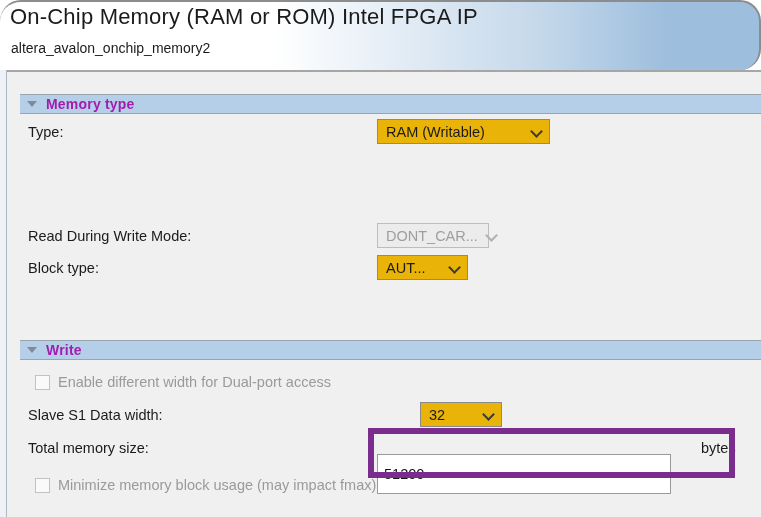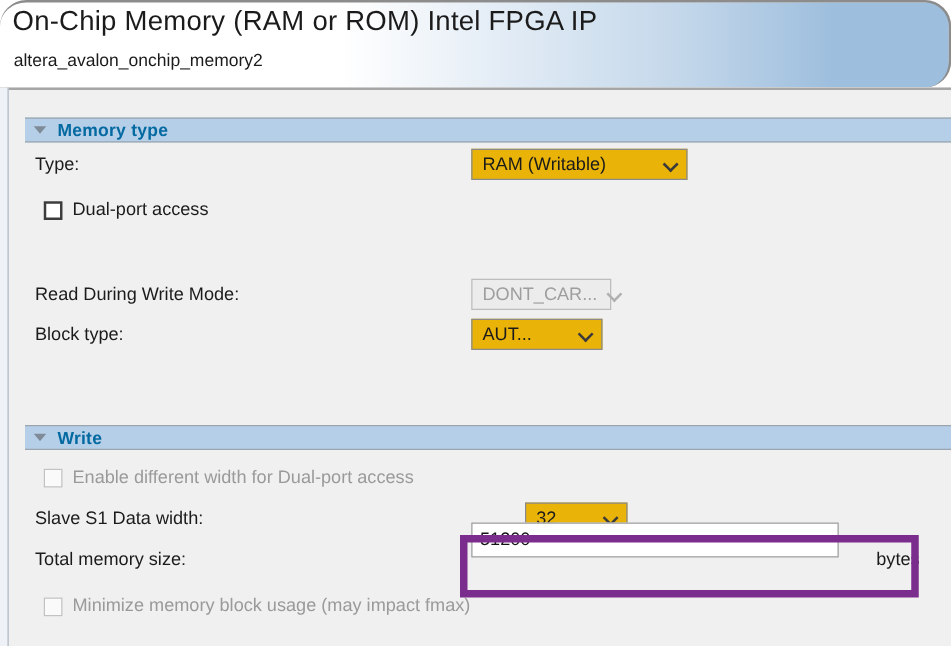--- a/index.html
+++ b/index.html
@@ -92,21 +92,21 @@
     width: 0; height: 0;
     border-left: 5px solid transparent;
     border-right: 5px solid transparent;
     border-top: 6px solid #7f8b98;
     margin-left: 7px;
     margin-right: 9px;
   }
   .section-bar .sect-label {
     font-size: 14px;
     font-weight: bold;
-    color: #0369a1;
+    color: #a21caf;
     letter-spacing: 0.2px;
   }
 
   
   .row-label {
     position: absolute;
     font-size: 14.5px;
     color: #1b1b1b;
     white-space: nowrap;
   }
@@ -225,34 +225,30 @@
     <span class="tri"></span>
     <span class="sect-label">Memory type</span>
   </div>
 
   <div class="row-label" style="left:20px; top:52px;">Type:</div>
   <div class="dd" style="left:369px; top:47px; width:173px;">
     <span class="dd-text">RAM (Writable)</span>
     <span class="chev"></span>
   </div>
 
-  <div class="cb-row" style="left:27px; top:88px;">
-    <span class="cb"></span>
-    <span class="cb-label">Dual-port access</span>
-  </div>
 
 
   <div class="row-label" style="left:20px; top:156px;">Read During Write Mode:</div>
   <div class="dd disabled" style="left:369px; top:151px; width:112px;">
     <span class="dd-text">DONT_CAR...</span>
     <span class="chev dim"></span>
   </div>
 
   <div class="row-label" style="left:20px; top:188px;">Block type:</div>
-  <div class="dd" style="left:369px; top:183px; width:105px;">
+  <div class="dd" style="left:369px; top:183px; width:91px;">
     <span class="dd-text">AUT...</span>
     <span class="chev"></span>
   </div>
 
   <div class="section-bar" style="top:268px;">
     <span class="tri"></span>
     <span class="sect-label">Write</span>
   </div>
 
   <div class="cb-row" style="left:27px; top:302px;">
@@ -260,21 +256,21 @@
     <span class="cb-label dim">Enable different width for Dual-port access</span>
   </div>
 
   <div class="row-label" style="left:20px; top:335px;">Slave S1 Data width:</div>
   <div class="dd" style="left:369px; top:330px; width:82px;margin-left:43px;">
     <span class="dd-text">32</span>
     <span class="chev"></span>
   </div>
 
   <div class="row-label" style="left:20px; top:368px;">Total memory size:</div>
-  <div class="text-input" style="left:369px; top:346px; width:294px; height:28px;">51200</div>
+  <div class="text-input" style="left:369px; top:382px; width:294px; height:40px;">51200</div>
   <div class="unit-label" style="left:669px; top:368px;margin-left:24px;">bytes</div>
 
   <div class="cb-row" style="left:27px; top:405px;">
     <span class="cb disabled"></span>
     <span class="cb-label dim">Minimize memory block usage (may impact fmax)</span>
   </div>
 
 </div>
 
 <div class="annot-box" style="left:368px; top:428px; width:367px; height:50px; border:6px solid #7B2D8E;"></div>

